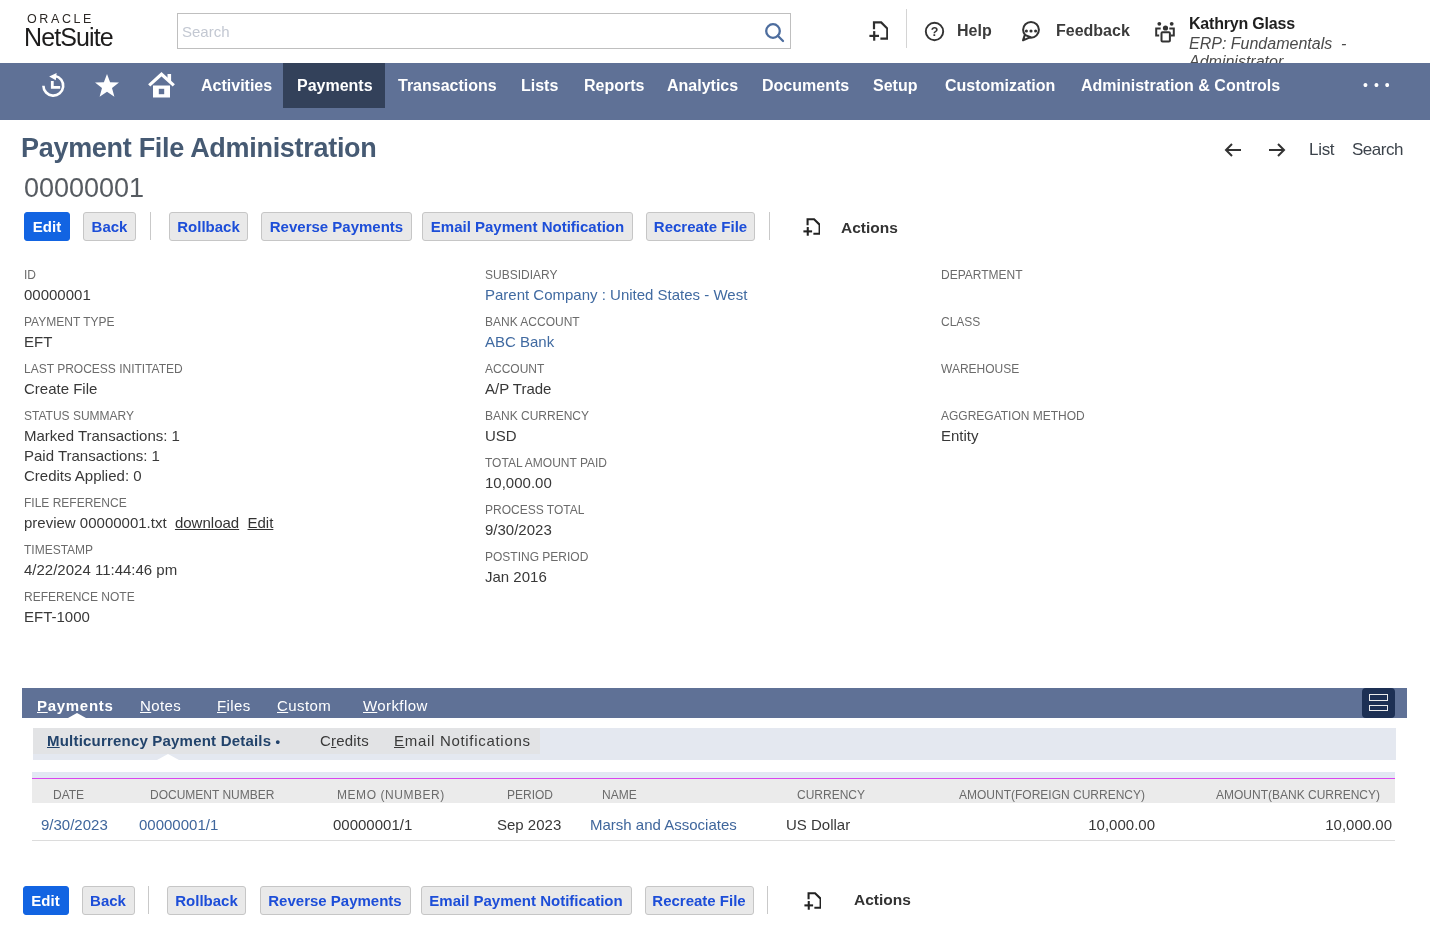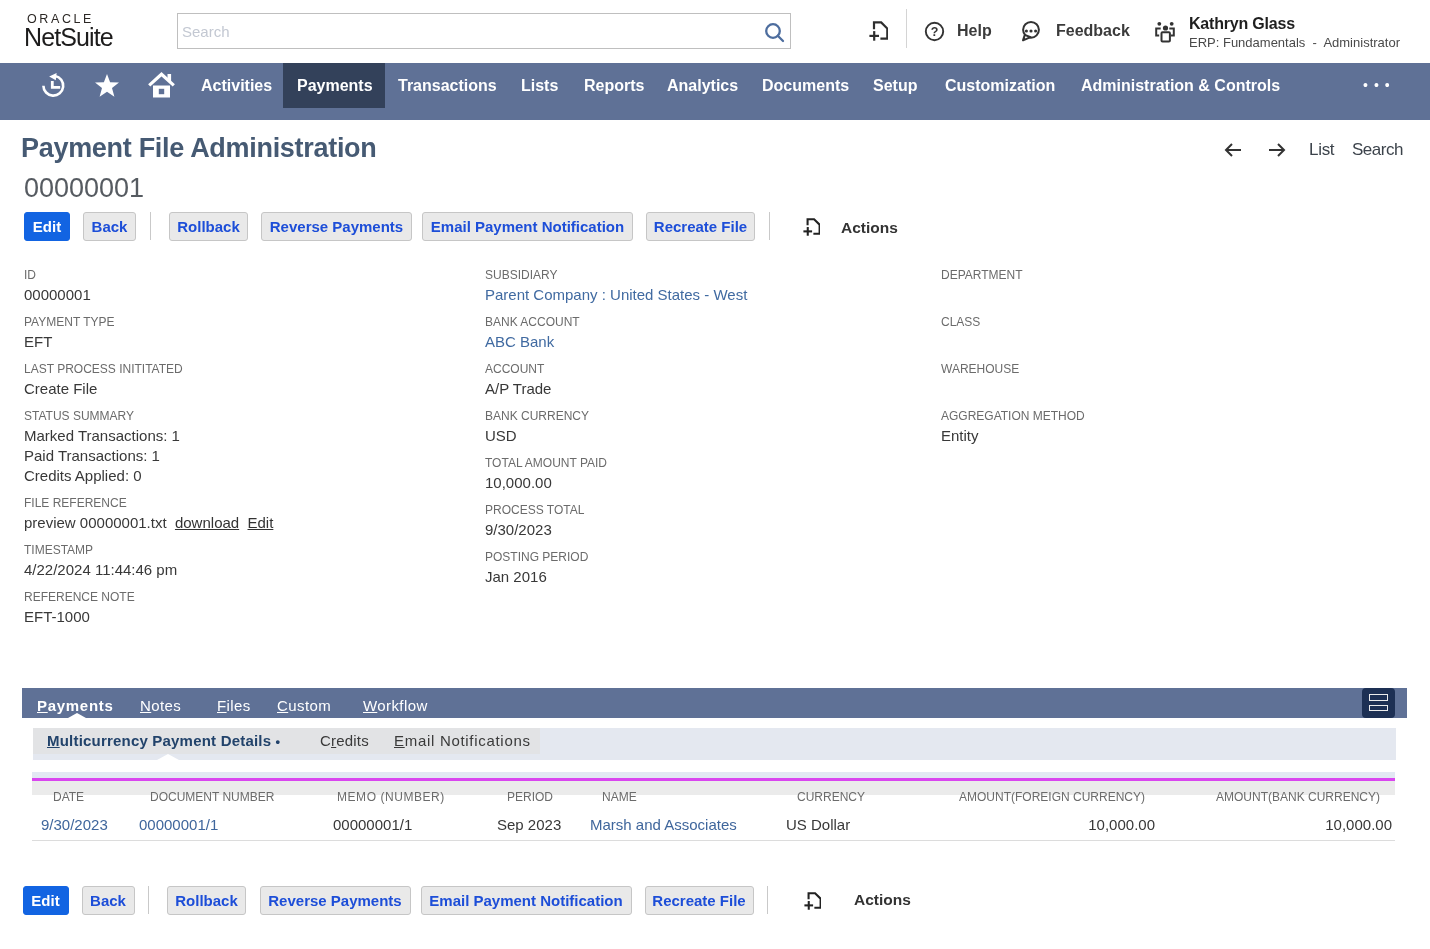--- a/index.html
+++ b/index.html
@@ -57,21 +57,21 @@
 
   <svg class="abs" style="left:1154px;top:20px;" width="22" height="23" viewBox="0 0 22 23">
     <circle cx="5.3" cy="3.8" r="1.9" fill="#333"></circle>
     <circle cx="17.7" cy="3.8" r="1.9" fill="#333"></circle>
     <circle cx="11.5" cy="8" r="2.6" fill="#333"></circle>
     <rect x="7.5" y="12.2" width="8.4" height="9.4" rx="1" fill="none" stroke="#333" stroke-width="2"></rect>
     <path d="M6.7 8.4 H2.2 V15.6 H5.2" fill="none" stroke="#333" stroke-width="2"></path>
     <path d="M15.3 8.4 H19.8 V15.6 H16.8" fill="none" stroke="#333" stroke-width="2"></path>
   </svg>
   <div class="abs" style="left:1189px;top:14.5px;font-size:16px;font-weight:bold;color:#1f1f1f;letter-spacing:-0.2px;">Kathryn Glass</div>
-  <div class="abs" style="left:1189px;top:34.5px;font-size:13px;color:#4a4a4a;">ERP: Fundamentals&nbsp; -&nbsp; Administrator</div>
+  <div class="abs" style="left:1189px;top:34.5px;font-size:16px;color:#4a4a4a;font-style:italic;">ERP: Fundamentals&nbsp; -&nbsp; Administrator</div>
 </div>
 
 <div class="abs" style="left:0;top:63px;width:1430px;height:57px;background:#5f7196;">
   <div class="abs" style="left:283px;top:0;width:102px;height:45px;background:#33415a;"></div>
 
   <svg class="abs" style="left:40px;top:9.5px;" width="26" height="26" viewBox="0 0 26 26">
     <path d="M3.4 12.7 A9.9 9.9 0 1 0 15.0 2.95" fill="none" stroke="#fff" stroke-width="2.6"></path>
     <path d="M16.6 0 L9.2 3.5 L15.8 7.3 Z" fill="#fff"></path>
     <path d="M12.3 8 V14.4 H20.2" fill="none" stroke="#fff" stroke-width="2.8"></path>
   </svg>
@@ -228,21 +228,21 @@
 <div class="abs" style="left:33px;top:728px;width:507px;height:26px;background:#e2e3e5;"></div>
 <div class="abs" style="left:33px;top:754px;width:507px;height:6px;background:#e4e8f0;"></div>
 <div class="abs" style="left:33px;top:728px;height:26px;">
   <div class="subtabitem" style="left:14px;font-weight:bold;color:#22436b;"><span style="text-decoration:underline;">M</span>ulticurrency Payment Details <span style="font-size:13px;">•</span></div>
   <div class="subtabitem" style="left:287px;">C<span style="text-decoration:underline;">r</span>edits</div>
   <div class="subtabitem" style="left:361px;letter-spacing:0.7px;"><span style="text-decoration:underline;">E</span>mail Notifications</div>
 </div>
 <div class="abs" style="left:157px;top:754px;width:0;height:0;border-left:11px solid transparent;border-right:11px solid transparent;border-bottom:6.5px solid #fff;"></div>
 
 <div class="abs" style="left:32px;top:772px;width:1363px;height:6px;background:#e2e8f3;"></div>
-<div class="abs" style="left:32px;top:778px;width:1363px;height:17px;background:#ebebeb;border-top:3px solid #d946ef;box-sizing:border-box;">
+<div class="abs" style="left:32px;top:778px;width:1363px;height:25px;background:#ebebeb;border-top:1px solid #d946ef;box-sizing:border-box;">
   <div class="hl abs" style="left:21px;top:9px;">DATE</div>
   <div class="hl abs" style="left:118px;top:9px;">DOCUMENT NUMBER</div>
   <div class="hl abs" style="left:305px;top:9px;letter-spacing:0.55px;">MEMO (NUMBER)</div>
   <div class="hl abs" style="left:475px;top:9px;">PERIOD</div>
   <div class="hl abs" style="left:570px;top:9px;">NAME</div>
   <div class="hl abs" style="left:765px;top:9px;">CURRENCY</div>
   <div class="hl abs" style="right:250px;top:9px;">AMOUNT(FOREIGN CURRENCY)</div>
   <div class="hl abs" style="right:15px;top:9px;">AMOUNT(BANK CURRENCY)</div>
 </div>
 <div class="abs" style="left:32px;top:811px;width:1363px;height:30px;background:#fff;border-bottom:1px solid #dcdcdc;box-sizing:border-box;">

